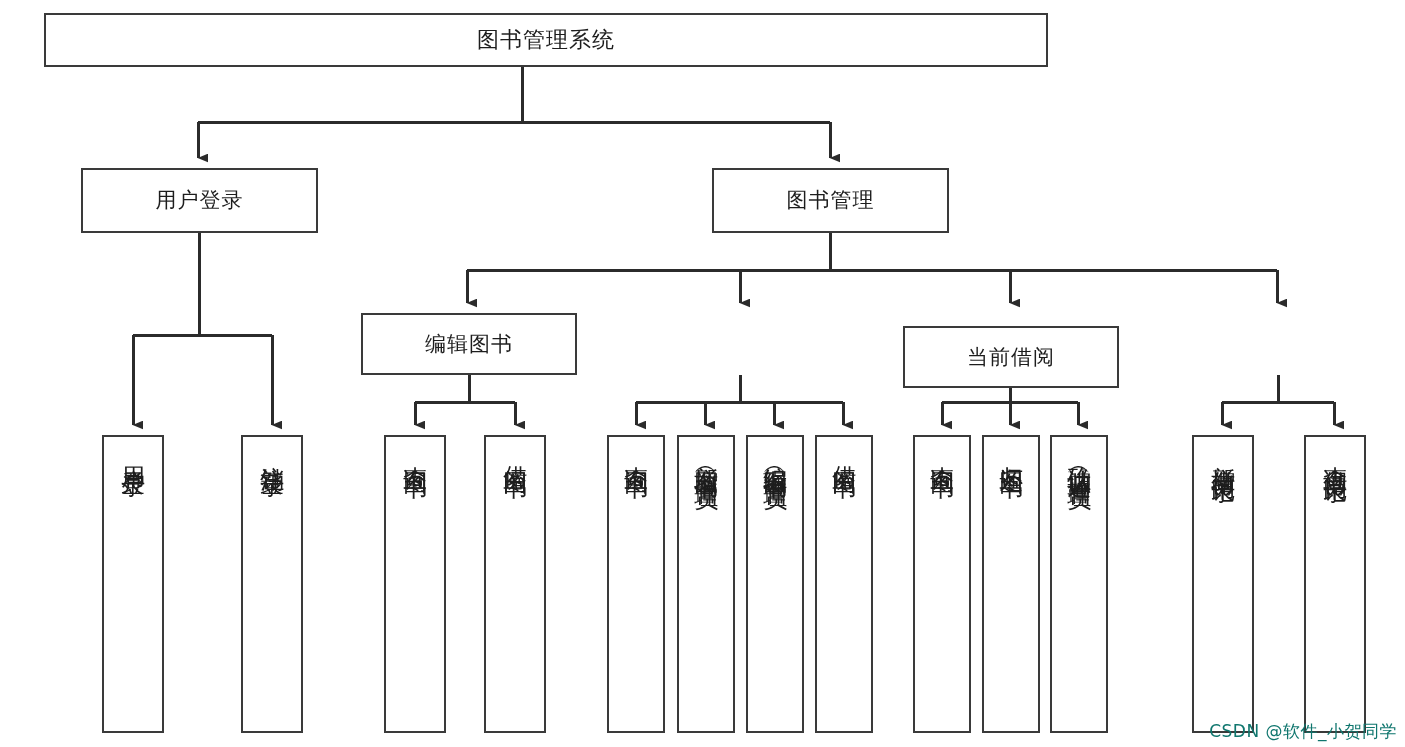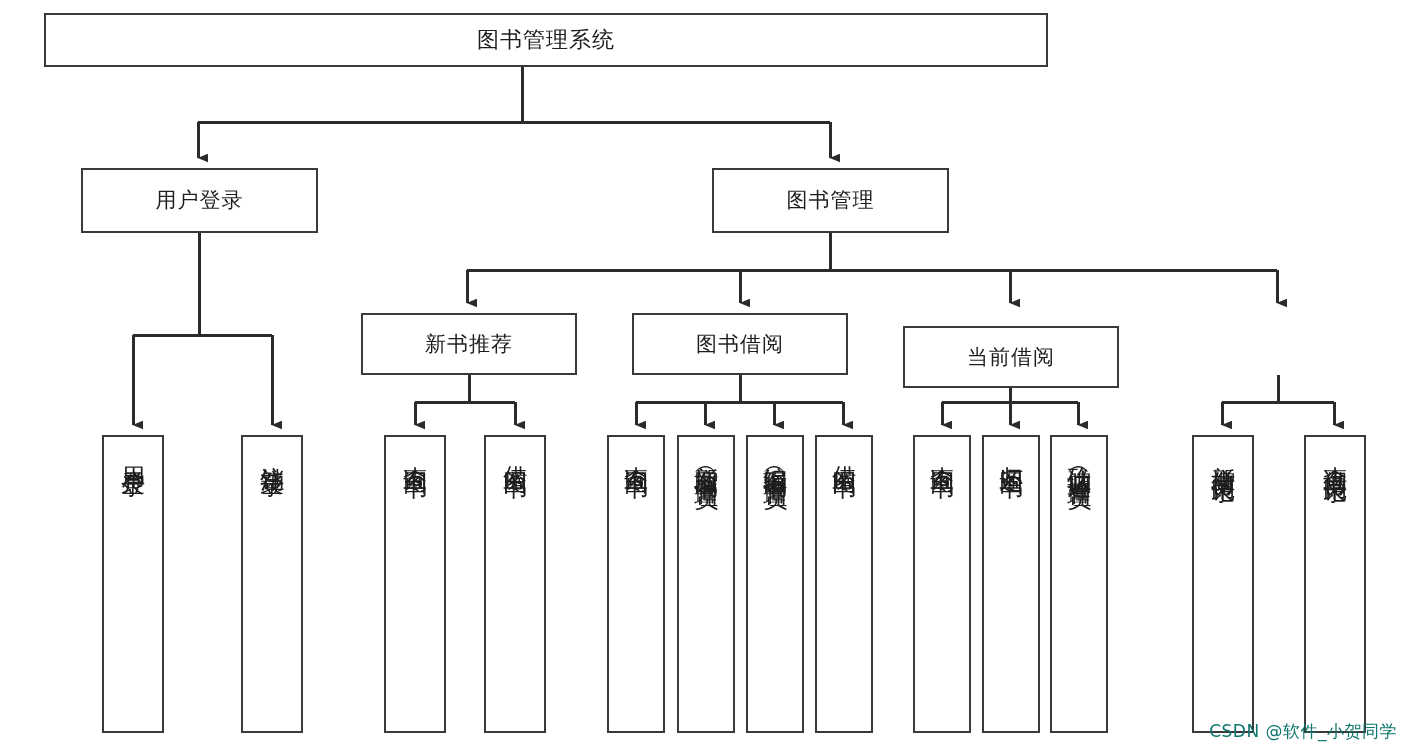--- a/index.html
+++ b/index.html
@@ -132,24 +132,21 @@
   </div>
 
   <div class="node horiz" style="left:81px;top:168px;width:237px;height:65px;">
     <span class="node-label">用户登录</span>
   </div>
   <div class="node horiz" style="left:712px;top:168px;width:237px;height:65px;">
     <span class="node-label">图书管理</span>
   </div>
 
   <div class="node horiz" style="left:361px;top:313px;width:216px;height:62px;">
-    <span class="node-label">新书推荐</span>
-  </div>
-  <div class="node horiz" style="left:632px;top:313px;width:216px;height:62px;">
-    <span class="node-label">图书借阅</span>
+    <span class="node-label">编辑图书</span>
   </div>
   <div class="node horiz" style="left:903px;top:326px;width:216px;height:62px;">
     <span class="node-label">当前借阅</span>
   </div>
 
   <div class="node vert" style="left:102px;top:435px;width:62px;height:298px;">
     <span class="node-label">用户登录</span>
   </div>
   <div class="node vert" style="left:241px;top:435px;width:62px;height:298px;">
     <span class="node-label">注销登录</span>

